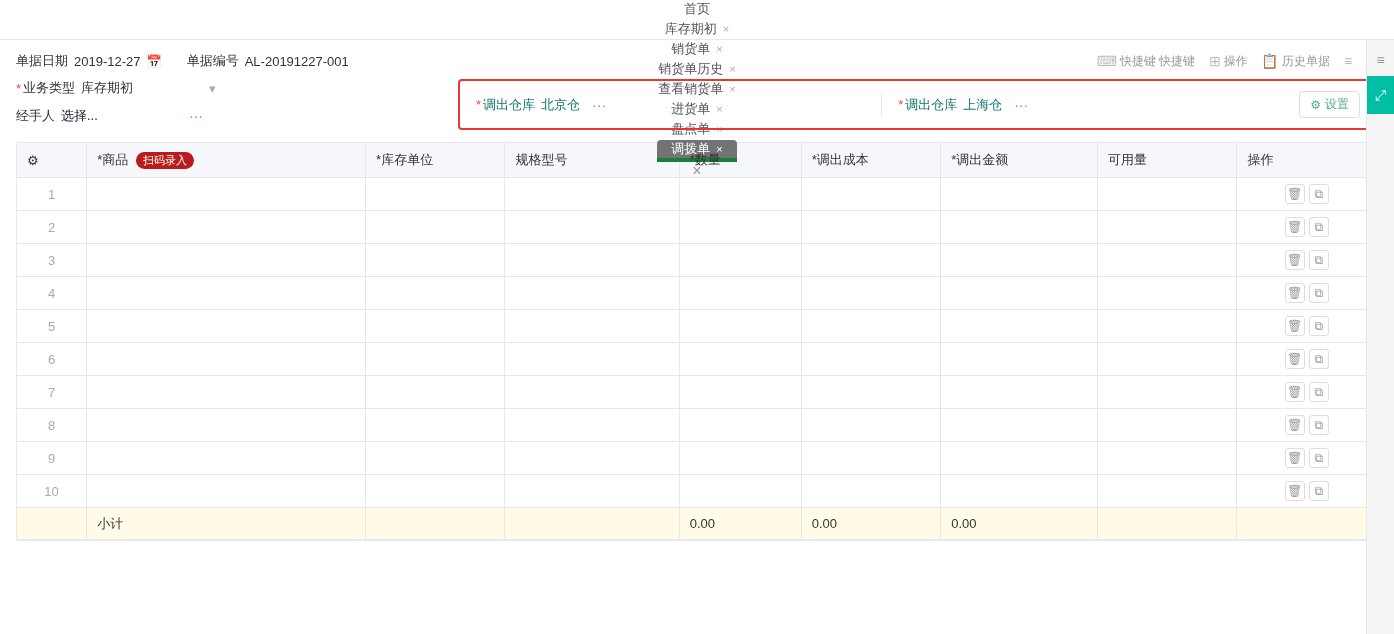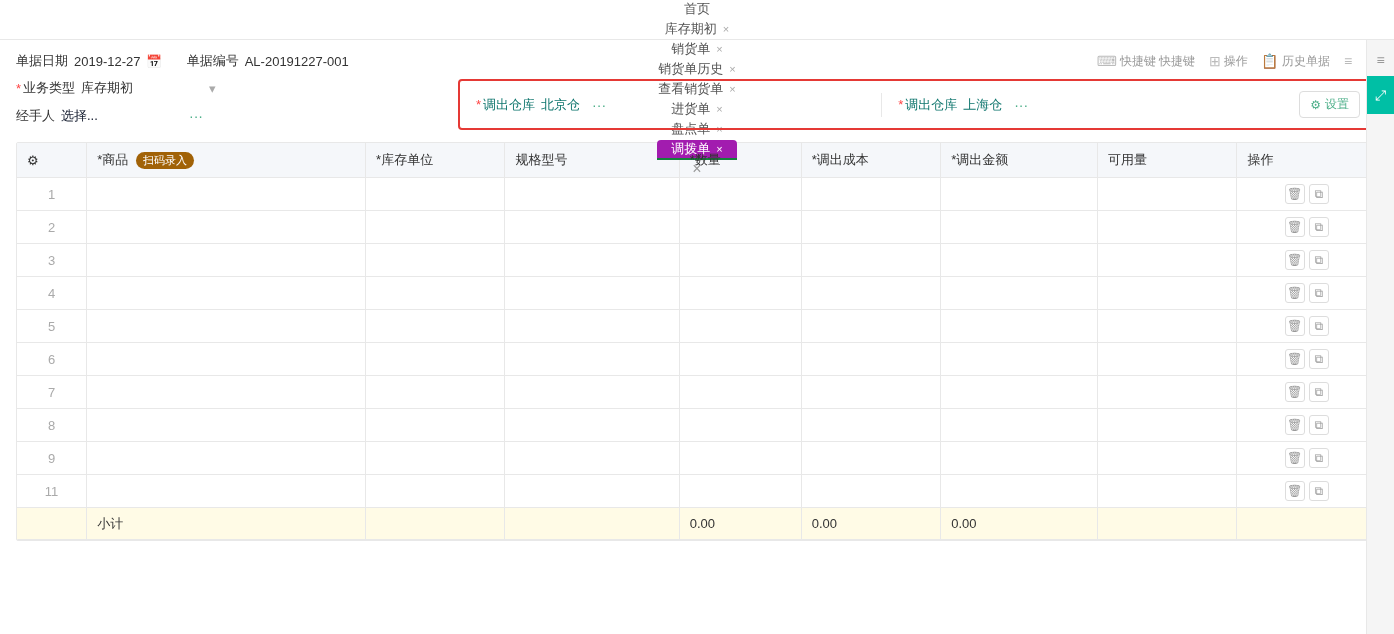--- a/index.html
+++ b/index.html
@@ -21,23 +21,23 @@
       padding: 0 14px;
       height: 40px;
       cursor: pointer;
       color: #555;
       font-size: 13px;
       border-bottom: 2px solid transparent;
       white-space: nowrap;
     }
     .tab-item.active {
       color: #fff;
-      background: #a21caf;
+      background: #737373;
       border-radius: 4px 4px 0 0;
-      border-bottom: 2px solid #15803d;
+      border-bottom: 4px solid #15803d;
     }
     .tab-item .tab-close {
       margin-left: 6px;
       color: #aaa;
       font-size: 11px;
       cursor: pointer;
     }
     .tab-item.active .tab-close {
       color: #fff;
     }
@@ -189,21 +189,21 @@
       padding: 8px 10px;
       text-align: left;
       font-weight: normal;
       color: #333;
       border-right: 1px solid #e8e8e8;
       border-bottom: 1px solid #e8e8e8;
       white-space: nowrap;
     }
     .data-table thead th .scan-btn {
       display: inline-block;
-      background: #a16207;
+      background: #b91c1c;
       color: #fff;
       padding: 1px 7px;
       border-radius: 10px;
       font-size: 11px;
       margin-left: 4px;
       cursor: pointer;
     }
     .data-table tbody tr {
       border-bottom: 1px solid #e8e8e8;
     }
@@ -519,21 +519,21 @@
               <td></td>
               <td></td>
               <td></td>
               <td></td>
               <td></td>
               <td></td>
               <td></td>
               <td class="ops"><span class="op-icon">🗑</span><span class="op-icon">⧉</span></td>
             </tr>
           <tr>
-              <td class="row-num">11</td>
+              <td class="row-num">10</td>
               <td></td>
               <td></td>
               <td></td>
               <td></td>
               <td></td>
               <td></td>
               <td></td>
               <td class="ops"><span class="op-icon">🗑</span><span class="op-icon">⧉</span></td>
             </tr>
 

